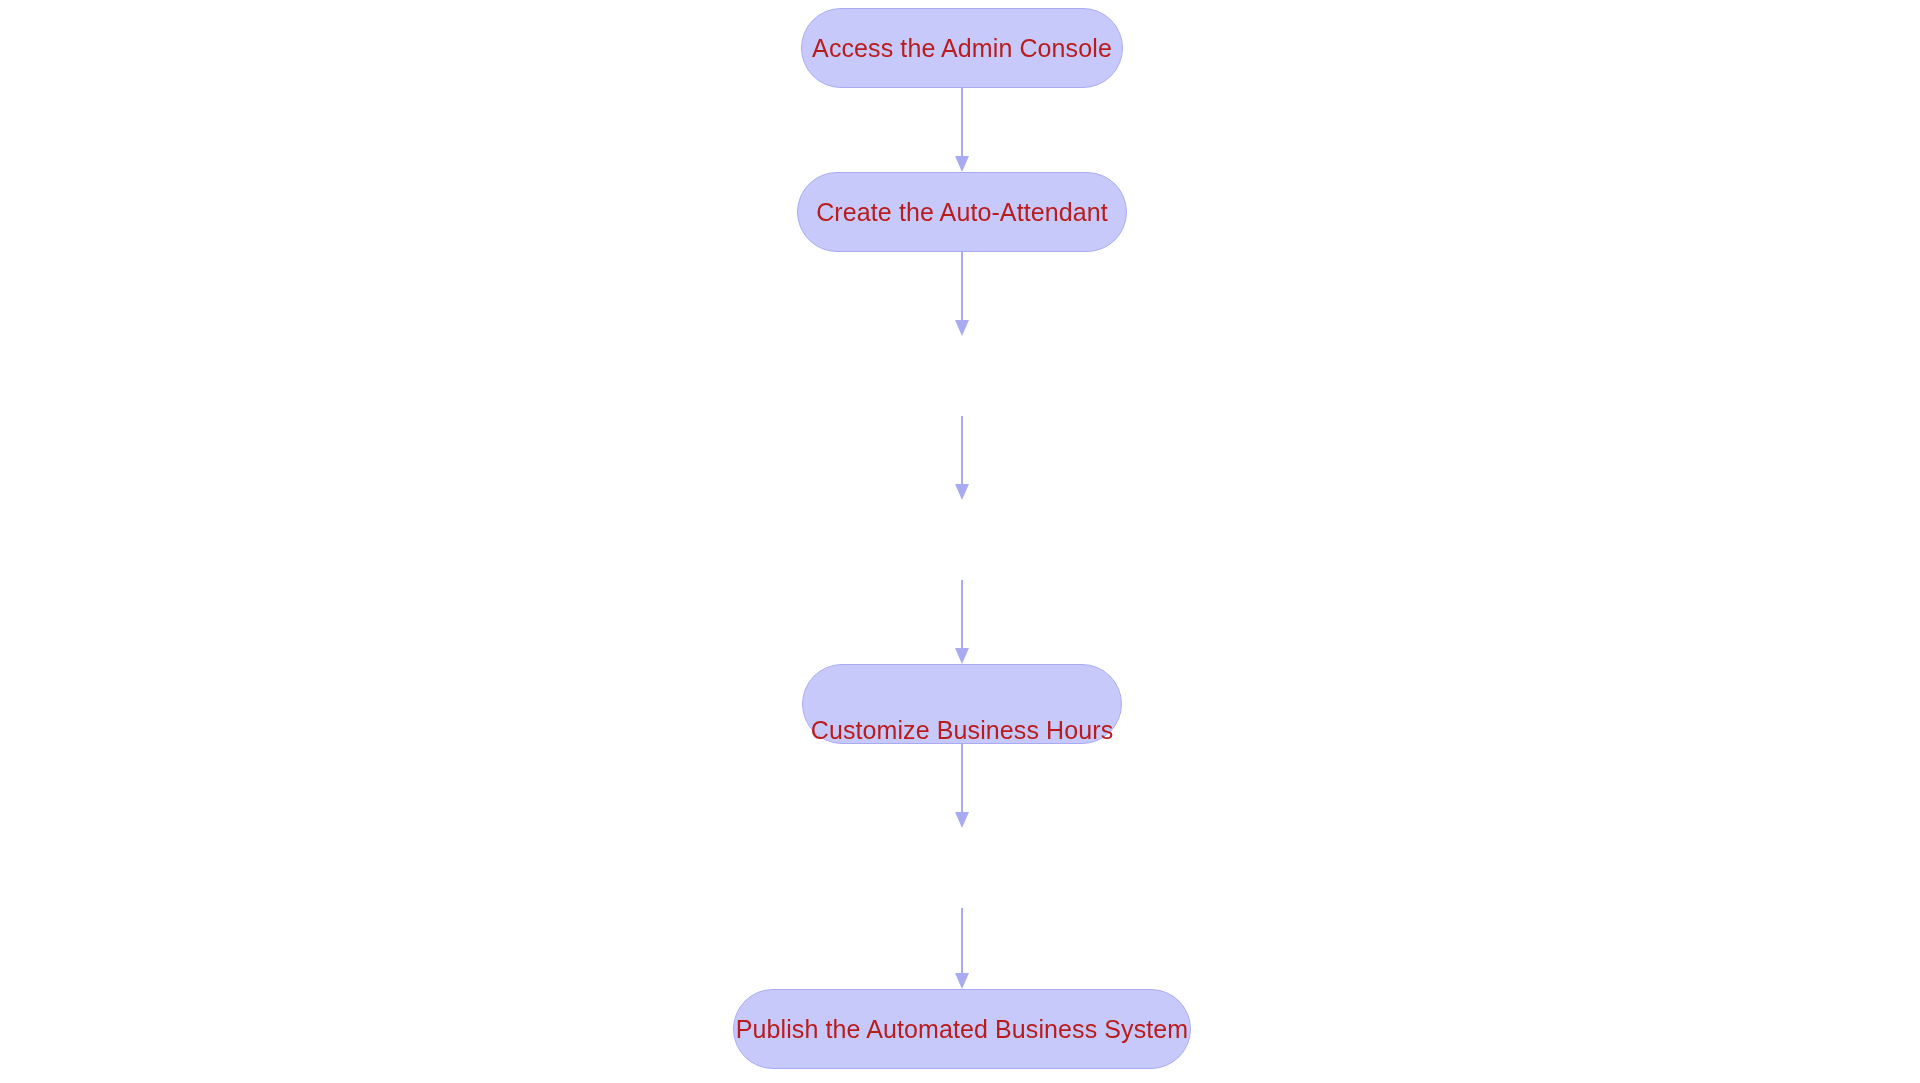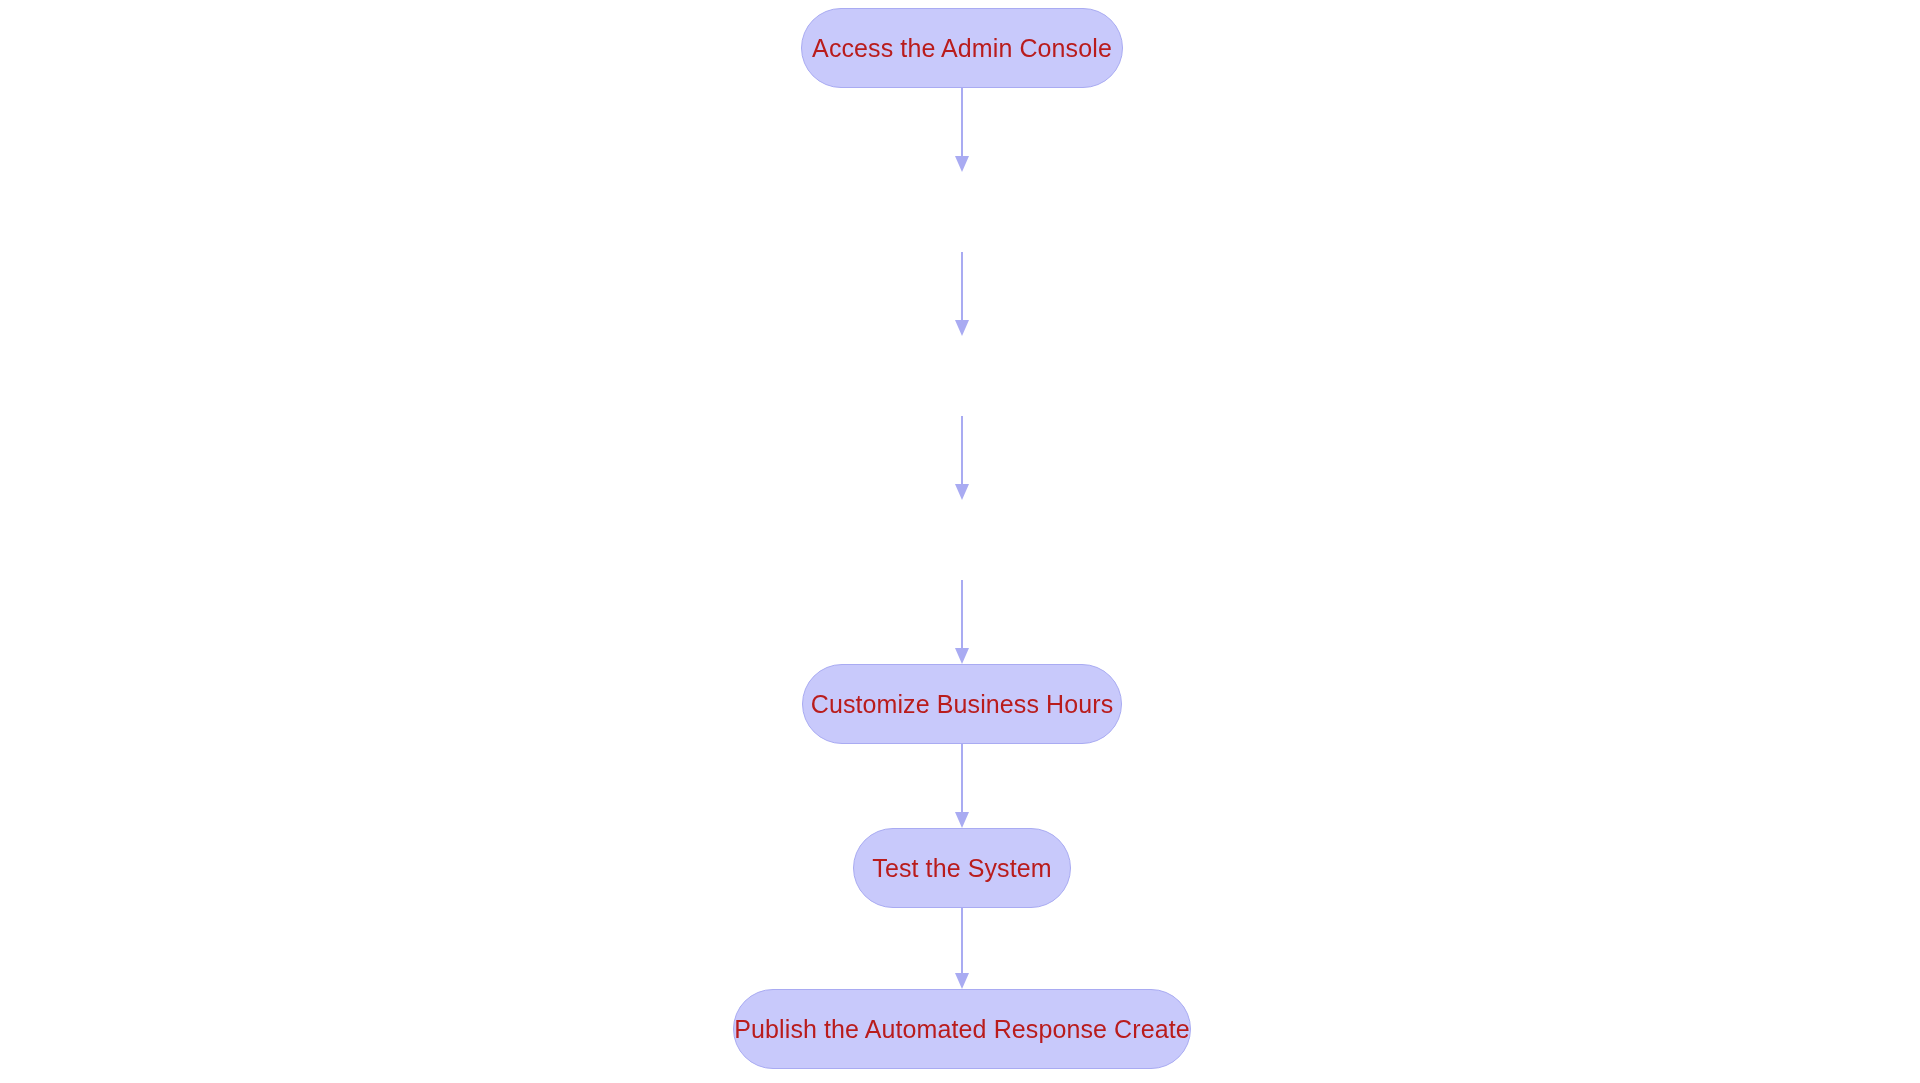--- a/index.html
+++ b/index.html
@@ -71,28 +71,28 @@
         <polygon points="955,812 969,812 962,828" fill="#a9abf2"></polygon>
         <line x1="962" y1="908" x2="962" y2="973" stroke="#a9abf2" stroke-width="2"></line>
         <polygon points="955,973 969,973 962,989" fill="#a9abf2"></polygon>
       </g>
   </svg>
 
   <div class="node" id="node-0" style="left: 962px; top: 8px; width: 322px; height: 80px; border-radius: 40px; background: rgb(200, 201, 251); border-color: rgb(169, 171, 242);">
     <span class="node-label">Access the Admin Console</span>
   </div>
 
+  <div class="node" id="node-1" style="left: 962px; top: 172px; width: 330px; height: 80px; border-radius: 40px; background: rgb(200, 201, 251); border-color: rgb(169, 171, 242);">
+    <span class="node-label">Create the Auto-Attendant</span>
+  </div>
 
 
 
-  <div class="node" id="node-4" style="left: 962px; top: 664px; width: 320px; height: 80px; border-radius: 40px; background: rgb(200, 201, 251); border-color: rgb(169, 171, 242);">
+  <div class="node" id="node-4" style="left: 962px; top: 664px; width: 320px; height: 80px; border-radius: 40px; background: rgb(200, 201, 251); border-color: rgb(169, 171, 242); align-items: flex-end;">
     <span class="node-label">Customize Business Hours</span>
   </div>
 
-  <div class="node" id="node-5" style="left: 962px; top: 828px; width: 218px; height: 80px; border-radius: 40px; background: rgb(200, 201, 251); border-color: rgb(169, 171, 242);">
-    <span class="node-label">Test the System</span>
-  </div>
 
   <div class="node" id="node-6" style="left: 962px; top: 989px; width: 458px; height: 80px; border-radius: 40px; background: rgb(200, 201, 251); border-color: rgb(169, 171, 242);">
-    <span class="node-label">Publish the Automated Response Create</span>
+    <span class="node-label">Publish the Automated Business System</span>
   </div>
 
 </div>
 
 </body></html>

